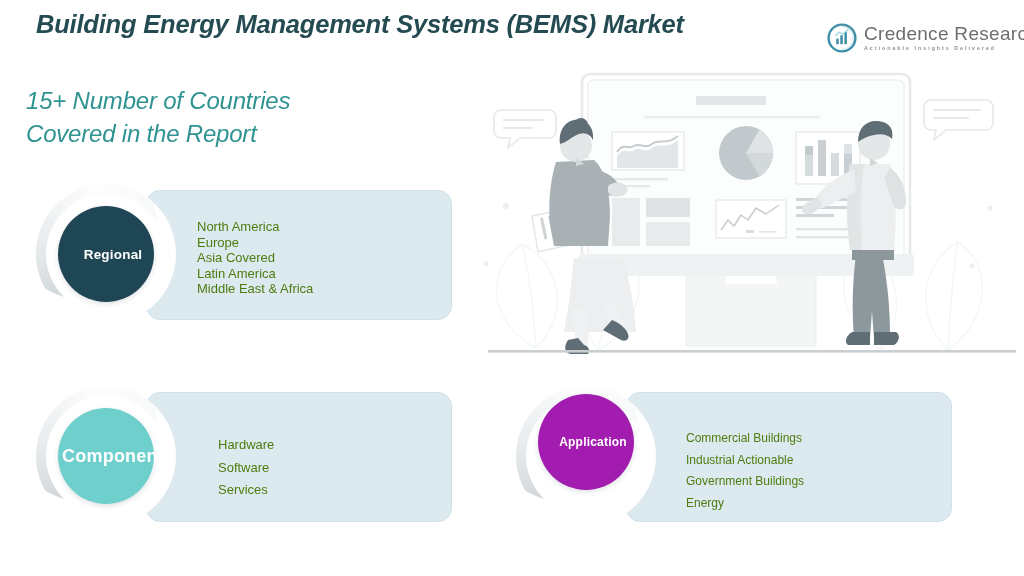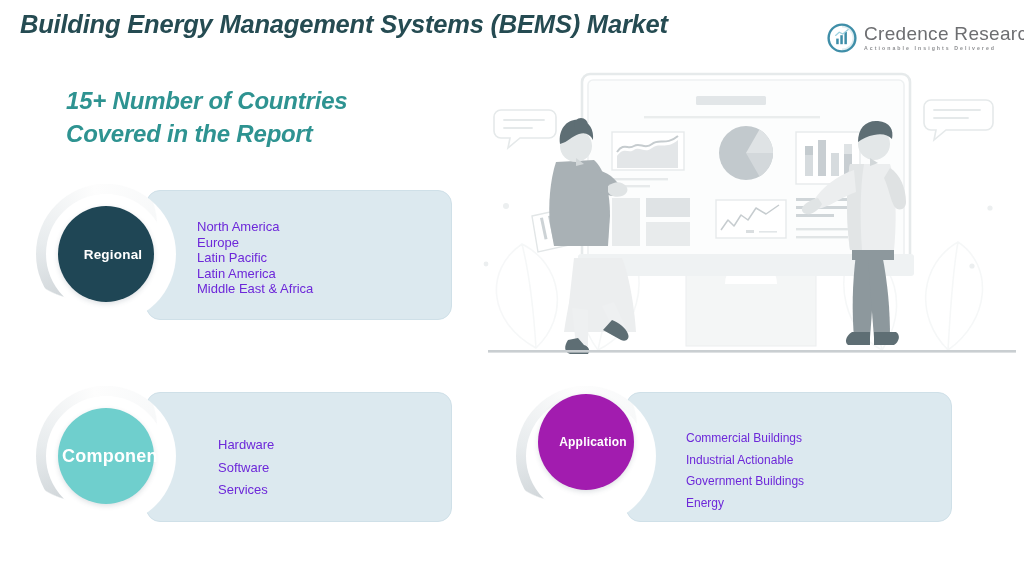--- a/index.html
+++ b/index.html
@@ -3,29 +3,29 @@
 <meta charset="utf-8">
 <style>
   html,body{margin:0;padding:0;}
   body{
     width:1024px;height:576px;overflow:hidden;background:#ffffff;
     font-family:"Liberation Sans", sans-serif;position:relative;
   }
   .stage{position:absolute;inset:0;width:1024px;height:576px;}
 
   
-  .title-block{position:absolute;left:20px;top:8px;width:800px;}
+  .title-block{position:absolute;left:36px;top:8px;width:800px;}
   .title-line{
     font-size:25.5px;font-weight:bold;font-style:italic;color:#254b52;
     letter-spacing:-0.2px;line-height:32px;white-space:nowrap;
   }
   .subtitle-block{position:absolute;left:26px;top:84px;}
   .subtitle-line{
-    font-size:24px;font-weight:bold;font-style:italic;color:#2e9391;
-    line-height:33px;white-space:nowrap;letter-spacing:-0.2px;margin-left:40px;
+    font-size:24px;font-weight:normal;font-style:italic;color:#2e9391;
+    line-height:33px;white-space:nowrap;letter-spacing:-0.2px;
   }
 
   
   .logo{position:absolute;left:827px;top:18px;width:182px;height:40px;
         display:flex;align-items:center;gap:7px;}
   .logo-mark{width:30px;height:30px;flex:0 0 30px;position:relative;}
   .logo-text{display:flex;flex-direction:column;justify-content:center;}
   .logo-name{font-size:19px;color:#6d6e71;letter-spacing:0.3px;line-height:20px;white-space:nowrap;}
   .logo-tag{font-size:5.2px;color:#8e8f92;letter-spacing:2.05px;line-height:8px;
             white-space:nowrap;font-weight:bold;}
@@ -44,21 +44,21 @@
   }
   .seg-ring-inner{
     position:absolute;border-radius:50%;background:#ffffff;
   }
   .seg-circle{
     position:absolute;border-radius:50%;display:flex;align-items:center;
     justify-content:center;color:#ffffff;font-weight:bold;
     box-shadow:0 2px 5px rgba(60,80,95,0.17);
   }
   .seg-circle span{display:block;padding-left:14px;}
-  .seg-list{position:absolute;color:#6d28d9;}
+  .seg-list{position:absolute;color:#4d7c0f;}
   .seg-list div{white-space:nowrap;}
 
   
   #seg-regional{left:32px;top:180px;width:400px;height:148px;}
   #seg-regional .seg-panel{left:114px;top:10px;width:306px;height:130px;}
   #seg-regional .seg-ring{left:4px;top:4px;width:140px;height:140px;}
   #seg-regional .seg-ring-inner{left:14px;top:14px;width:120px;height:120px;}
   #seg-regional .seg-circle{left:26px;top:26px;width:96px;height:96px;
      background:#1f4655;font-size:13.5px;letter-spacing:0.2px;}
   #seg-regional .seg-list{left:165px;top:39px;font-size:13px;line-height:15.5px;}
@@ -267,21 +267,21 @@
   <div class="seg" id="seg-regional">
     <div class="seg-panel"></div>
     <div class="seg-ring"></div>
     <div class="seg-ring-inner"></div>
     <div class="seg-circle">
       <span>Regional</span>
     </div>
     <div class="seg-list">
       <div>North America</div>
       <div>Europe</div>
-      <div>Latin Pacific</div>
+      <div>Asia Covered</div>
       <div>Latin America</div>
       <div>Middle East &amp; Africa</div>
     </div>
   </div>
 
   <div class="seg" id="seg-component">
     <div class="seg-panel"></div>
     <div class="seg-ring"></div>
     <div class="seg-ring-inner"></div>
     <div class="seg-circle">

